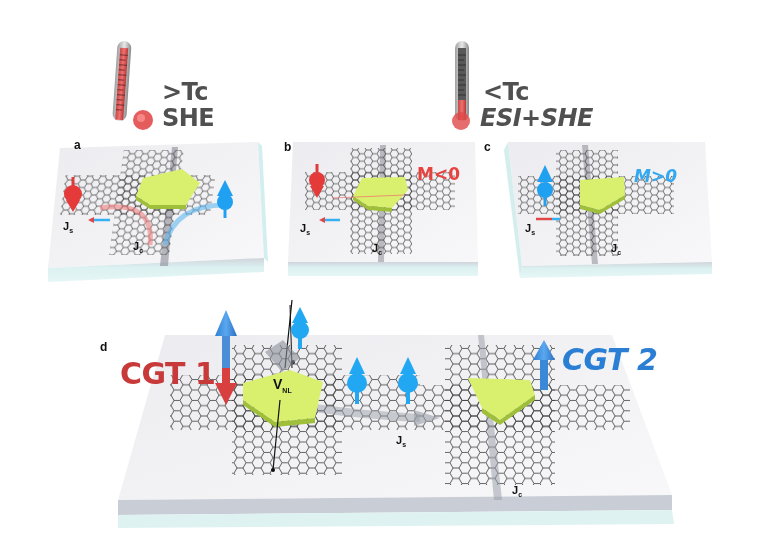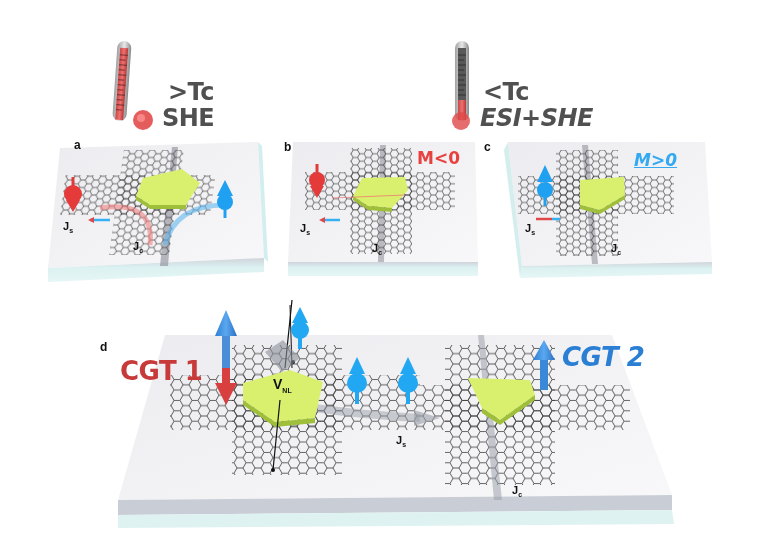--- a/index.html
+++ b/index.html
@@ -2,22 +2,22 @@
 <html><head>
 <meta charset="utf-8">
 <style>
   html,body{margin:0;padding:0;background:#ffffff;}
   body{width:768px;height:555px;position:relative;overflow:hidden;font-family:"Liberation Sans",sans-serif;}
   .abs{position:absolute;}
   .therm-label{font-family:"DejaVu Sans",sans-serif;font-weight:bold;color:#505050;font-size:24px;line-height:24px;letter-spacing:-0.5px;}
   .panel-letter{font-family:"Liberation Sans",sans-serif;font-weight:bold;font-size:12px;color:#111;}
   .jlabel{font-family:"Liberation Sans",sans-serif;font-weight:bold;font-size:11px;color:#111;}
   .jlabel sub{font-size:7px;}
-  .mlabel{font-family:"DejaVu Sans",sans-serif;font-weight:bold;font-size:17px;}
-  .cgt{font-family:"DejaVu Sans",sans-serif;font-weight:bold;font-size:26px;letter-spacing:-0.5px;}
+  .mlabel{font-family:"DejaVu Sans",sans-serif;font-weight:bold;font-size:17px;margin-top:16px;}
+  .cgt{font-family:"DejaVu Sans",sans-serif;font-weight:bold;font-size:30px;letter-spacing:-0.5px;}
   svg{position:absolute;left:0;top:0;}
 </style>
 </head>
 <body>
 
 <svg width="768" height="555" viewBox="0 0 768 555">
   <defs>
     <pattern id="hex" width="18" height="10.4" patternUnits="userSpaceOnUse" patternTransform="scale(1)">
       <path d="M0 5.2 L3 0 L9 0 L12 5.2 L9 10.4 L3 10.4 Z M12 5.2 L18 5.2" fill="none" stroke="#3a3a3a" stroke-width="0.8"></path>
     </pattern>
@@ -193,37 +193,37 @@
       <polygon points="357,357 349,374 365,374"></polygon>
       <circle cx="357" cy="383" r="10"></circle>
       <rect x="355" y="388" width="4" height="16"></rect>
       <polygon points="408,357 400,374 416,374"></polygon>
       <circle cx="408" cy="383" r="10"></circle>
       <rect x="406" y="388" width="4" height="16"></rect>
     </g>
   </g>
 </svg>
 
-<div class="abs therm-label" style="left:168px;top:80px;text-align:center;">&gt;Tc</div>
+<div class="abs therm-label" style="left:162px;top:80px;text-align:center;">&gt;Tc</div>
 <div class="abs therm-label" style="left:162px;top:106px;text-align:right;">SHE</div>
 
 <div class="abs therm-label" style="left:483px;top:80px;">&lt;Tc</div>
 <div class="abs therm-label" style="left:480px;top:106px;font-style:italic;">ESI+SHE</div>
 
 <div class="abs panel-letter" style="left:74px;top:138px;">a</div>
 <div class="abs jlabel" style="left:63px;top:220px;"><span>J</span><sub>s</sub></div>
 <div class="abs jlabel" style="left:133px;top:240px;"><span>J</span><sub>c</sub></div>
 
 <div class="abs panel-letter" style="left:284px;top:140px;">b</div>
 <div class="abs mlabel" style="left:417px;top:148px;color:#e8423f;">M&lt;0</div>
 <div class="abs jlabel" style="left:300px;top:222px;"><span>J</span><sub>s</sub></div>
 <div class="abs jlabel" style="left:372px;top:242px;"><span>J</span><sub>c</sub></div>
 
 <div class="abs panel-letter" style="left:484px;top:140px;">c</div>
-<div class="abs mlabel" style="left:634px;top:150px;color:#35a9f0;font-style:italic;text-decoration:underline;">M&gt;0</div>
+<div class="abs mlabel" style="left:634px;top:150px;color:#35a9f0;font-style:italic;">M&gt;0</div>
 <div class="abs jlabel" style="left:525px;top:222px;"><span>J</span><sub>s</sub></div>
 <div class="abs jlabel" style="left:611px;top:242px;"><span>J</span><sub>c</sub></div>
 
 <div class="abs panel-letter" style="left:100px;top:340px;">d</div>
 <div class="abs cgt" style="left:120px;top:356px;color:#c83a3a;">CGT 1</div>
 <div class="abs cgt" style="left:562px;top:342px;color:#2a7fd4;font-style:italic;text-align:right;">CGT 2</div>
 <div class="abs jlabel" style="left:273px;top:376px;font-size:14px;"><span>V</span><sub>NL</sub></div>
 <div class="abs jlabel" style="left:396px;top:434px;"><span>J</span><sub>s</sub></div>
 <div class="abs jlabel" style="left:512px;top:484px;"><span>J</span><sub>c</sub></div>
 

